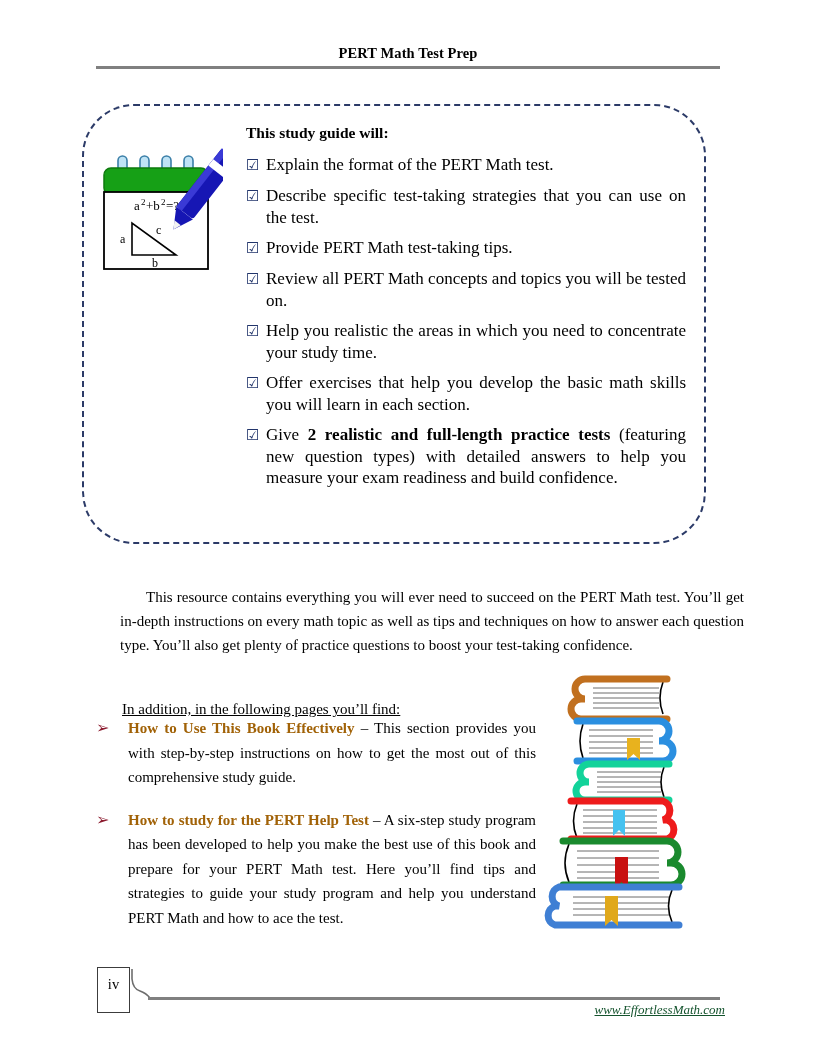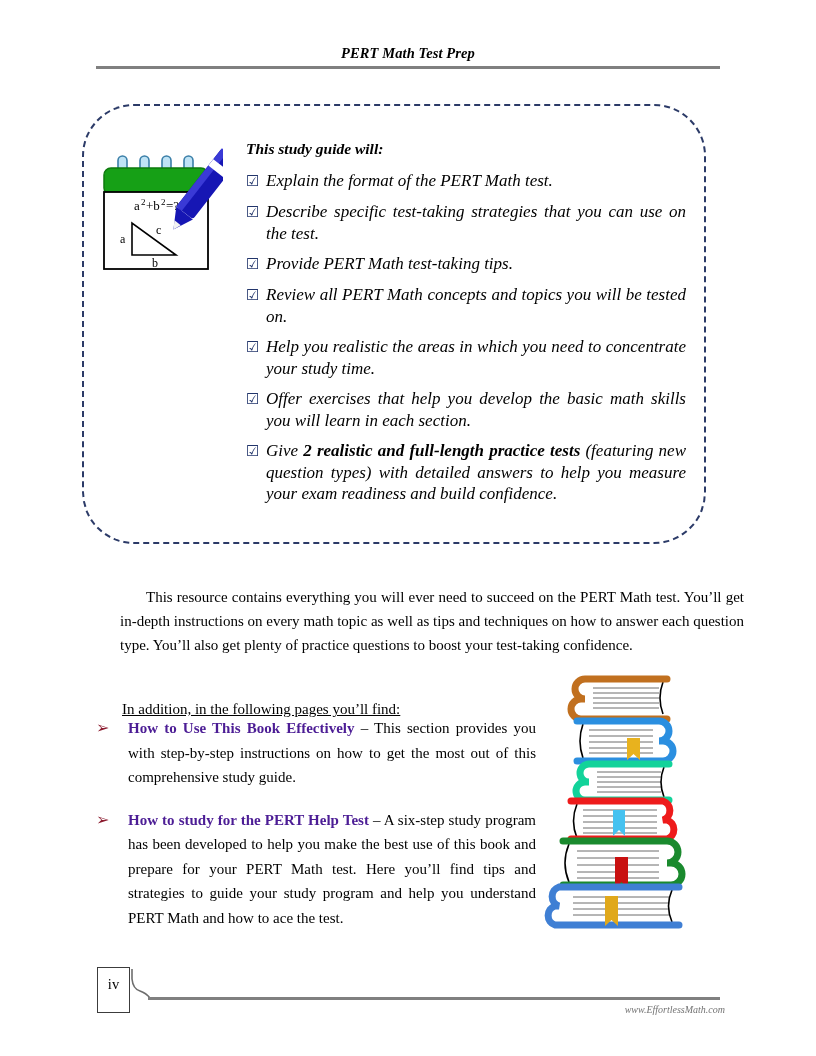--- a/index.html
+++ b/index.html
@@ -23,21 +23,20 @@
     top: 44px;
     width: 624px;
     text-align: center;
   }
   .page-header .hdr-title {
     font-size: 14.5px;
     font-weight: bold;
     letter-spacing: 0.1px;
     line-height: 18px;
     display: block;
-    font-style: italic;
   }
   .hdr-rule {
     position: absolute;
     left: 96px;
     top: 66px;
     width: 624px;
     height: 3px;
     background: #808080;
   }
 
@@ -60,23 +59,22 @@
     top: 42px;
     width: 125px;
     height: 130px;
   }
   .notepad svg { display: block; }
 
   
   .checklist {
     position: absolute;
     left: 162px;
-    top: 32px;
+    top: 16px;
     width: 440px;
-    font-style: italic;
   }
   .checklist-title {
     font-size: 15.5px;
     font-weight: bold;
     line-height: 22px;
     margin: 0 0 10px 0;
     display: block;
   }
   .check-item {
     display: flex;
@@ -136,21 +134,21 @@
     font-family: "DejaVu Sans", sans-serif;
   }
   .arrow-body {
     flex: 1 1 auto;
     font-size: 15px;
     line-height: 24.5px;
     text-align: justify;
     text-justify: inter-word;
   }
   .arrow-head {
-    color: #4c1d95;
+    color: #a16207;
     font-weight: bold;
   }
 
   
   .books {
     position: absolute;
     left: 533px;
     top: 672px;
     width: 178px;
     height: 258px;
@@ -185,24 +183,25 @@
     left: 148px;
     top: 997px;
     width: 572px;
     height: 2.5px;
     background: #808080;
   }
   .footer-link {
     position: absolute;
     right: 91px;
     top: 1000px;
-    font-size: 10px;
+    font-size: 13px;
     line-height: 20px;
-    color: #737373;
+    color: #14532d;
     font-style: italic;
+    text-decoration: underline;
   }
 </style>
 </head>
 <body>
 
 <div class="page-header">
   <span class="hdr-title">PERT Math Test Prep</span>
 </div>
 <div class="hdr-rule"></div>
 

